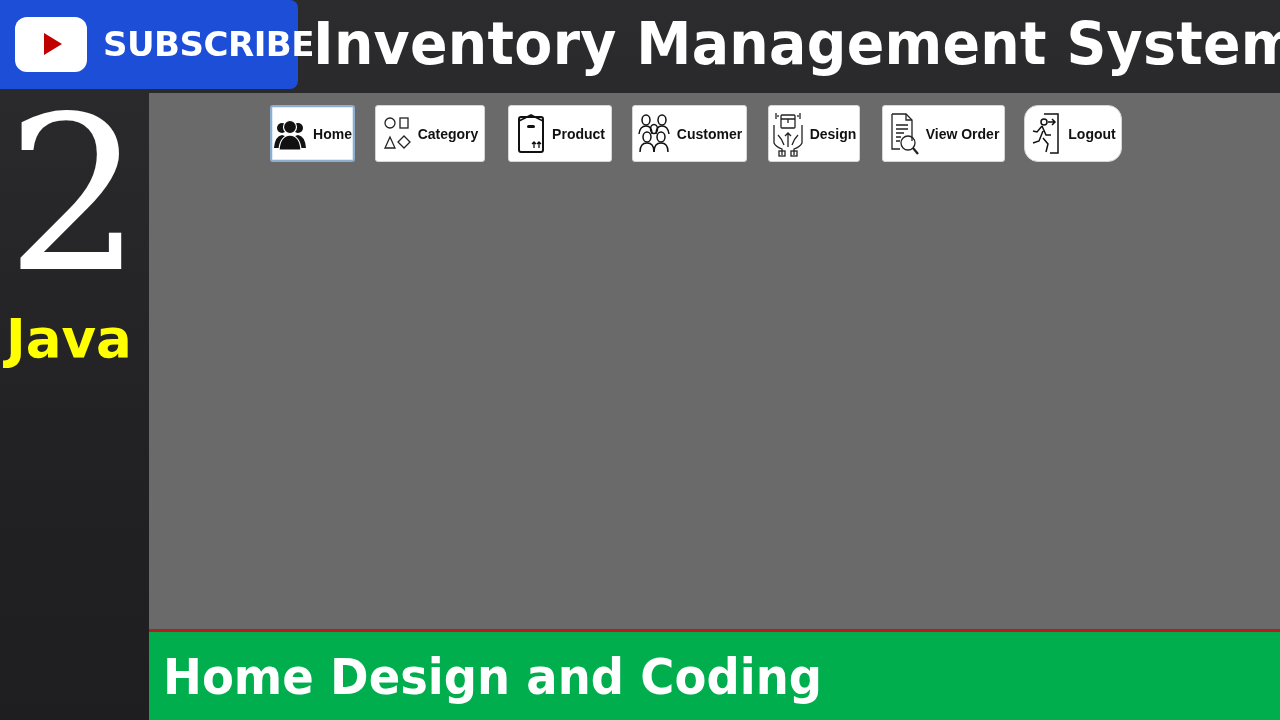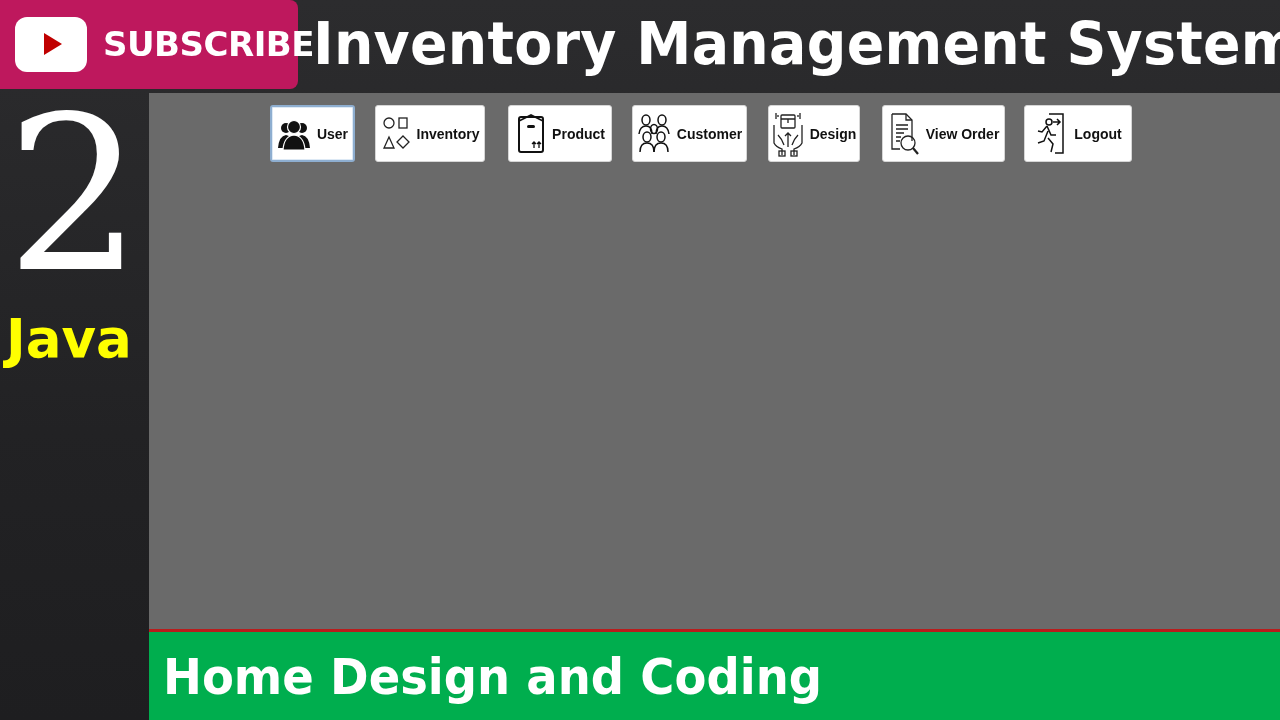--- a/index.html
+++ b/index.html
@@ -5,21 +5,21 @@
   * { box-sizing: border-box; margin: 0; padding: 0; }
   html, body { width: 1280px; height: 720px; overflow: hidden; }
   body {
     position: relative;
     background: #262628;
     background-image: linear-gradient(180deg, #2c2c2e 0%, #222224 60%, #1e1e20 100%);
     font-family: "Liberation Sans", "DejaVu Sans", sans-serif;
   }
   .subscribe {
     position: absolute; left: 0; top: 0; width: 298px; height: 89px;
-    background: #be185d; border-radius: 0 8px 8px 0;
+    background: #1d4ed8; border-radius: 0 8px 8px 0;
     display: flex; align-items: center; padding-left: 39px;
   }
   .yt-logo {
     position: absolute; left: 15px; top: 17px; width: 72px; height: 55px;
     background: #ffffff; border-radius: 12px;
   }
   .yt-logo::after {
     content: ""; position: absolute; left: 29px; top: 16px;
     border-left: 18px solid #c00000; border-top: 11px solid transparent; border-bottom: 11px solid transparent;
   }
@@ -90,33 +90,33 @@
     <span class="icon">
       <svg width="34" height="34" viewBox="0 0 34 34">
         <circle cx="9" cy="11" r="5" fill="#111"></circle>
         <circle cx="25" cy="11" r="5" fill="#111"></circle>
         <path d="M1 31 Q2 19 9 18 Q14 19 15 24 L15 31Z" fill="#111"></path>
         <path d="M33 31 Q32 19 25 18 Q20 19 19 24 L19 31Z" fill="#111"></path>
         <circle cx="17" cy="10" r="6.5" fill="#111" stroke="#fff" stroke-width="1.2"></circle>
         <path d="M6 33 Q7 19 17 18 Q27 19 28 33Z" fill="#111" stroke="#fff" stroke-width="1.2"></path>
       </svg>
     </span>
-    <span class="lbl">User</span>
+    <span class="lbl">Home</span>
   </div>
 
   <div class="nav-btn" style="left:226px; width:110px;">
     <span class="icon">
       <svg width="30" height="40" viewBox="0 0 30 40">
         <circle cx="8" cy="9" r="5" fill="none" stroke="#222" stroke-width="1.3"></circle>
         <rect x="18" y="4" width="8" height="10" fill="none" stroke="#222" stroke-width="1.3"></rect>
         <path d="M8 23 L3 34 L13 34Z" fill="none" stroke="#222" stroke-width="1.3"></path>
         <path d="M22 22 L28 28 L22 34 L16 28Z" fill="none" stroke="#222" stroke-width="1.3"></path>
       </svg>
     </span>
-    <span class="lbl">Inventory</span>
+    <span class="lbl">Category</span>
   </div>
 
   <div class="nav-btn" style="left:359px; width:104px;justify-content:space-between;">
     <span class="icon">
       <svg width="30" height="44" viewBox="0 0 30 44">
         <rect x="3" y="5" width="24" height="35" rx="2" fill="none" stroke="#111" stroke-width="2"></rect>
         <path d="M3 9 L15 3 L27 9" fill="none" stroke="#111" stroke-width="1.6"></path>
         <rect x="11" y="13" width="8" height="3" rx="1.5" fill="#111"></rect>
         <path d="M18 36 L18 30 M16 32 L18 30 L20 32 M23 36 L23 30 M21 32 L23 30 L25 32" stroke="#111" stroke-width="1.3" fill="none"></path>
       </svg>
@@ -169,21 +169,21 @@
           <path d="M18 3 L18 9 L24 9"></path>
           <path d="M8 14 L20 14 M8 18 L20 18 M8 22 L16 22 M8 26 L13 26 M8 30 L12 30"></path>
           <circle cx="20" cy="32" r="7"></circle>
           <path d="M25 37 L30 43" stroke-width="2.2"></path>
         </g>
       </svg>
     </span>
     <span class="lbl">View Order</span>
   </div>
 
-  <div class="nav-btn" style="left:875px; width:108px;">
+  <div class="nav-btn" style="left:875px; width:98px;border-radius:14px;">
     <span class="icon">
       <svg width="32" height="46" viewBox="0 0 32 46">
         <g fill="none" stroke="#111" stroke-width="1.5">
           <path d="M14 3 L28 3 L28 42 L20 42"></path>
           <circle cx="14" cy="11" r="3"></circle>
           <path d="M18 11 L25 11 M22 8 L25 11 L22 14"></path>
           <path d="M12 15 L7 21 L3 20 M12 15 L16 24 L21 24 M13 20 L9 30 L3 32 M13 27 L18 33 L16 41"></path>
         </g>
       </svg>
     </span>

